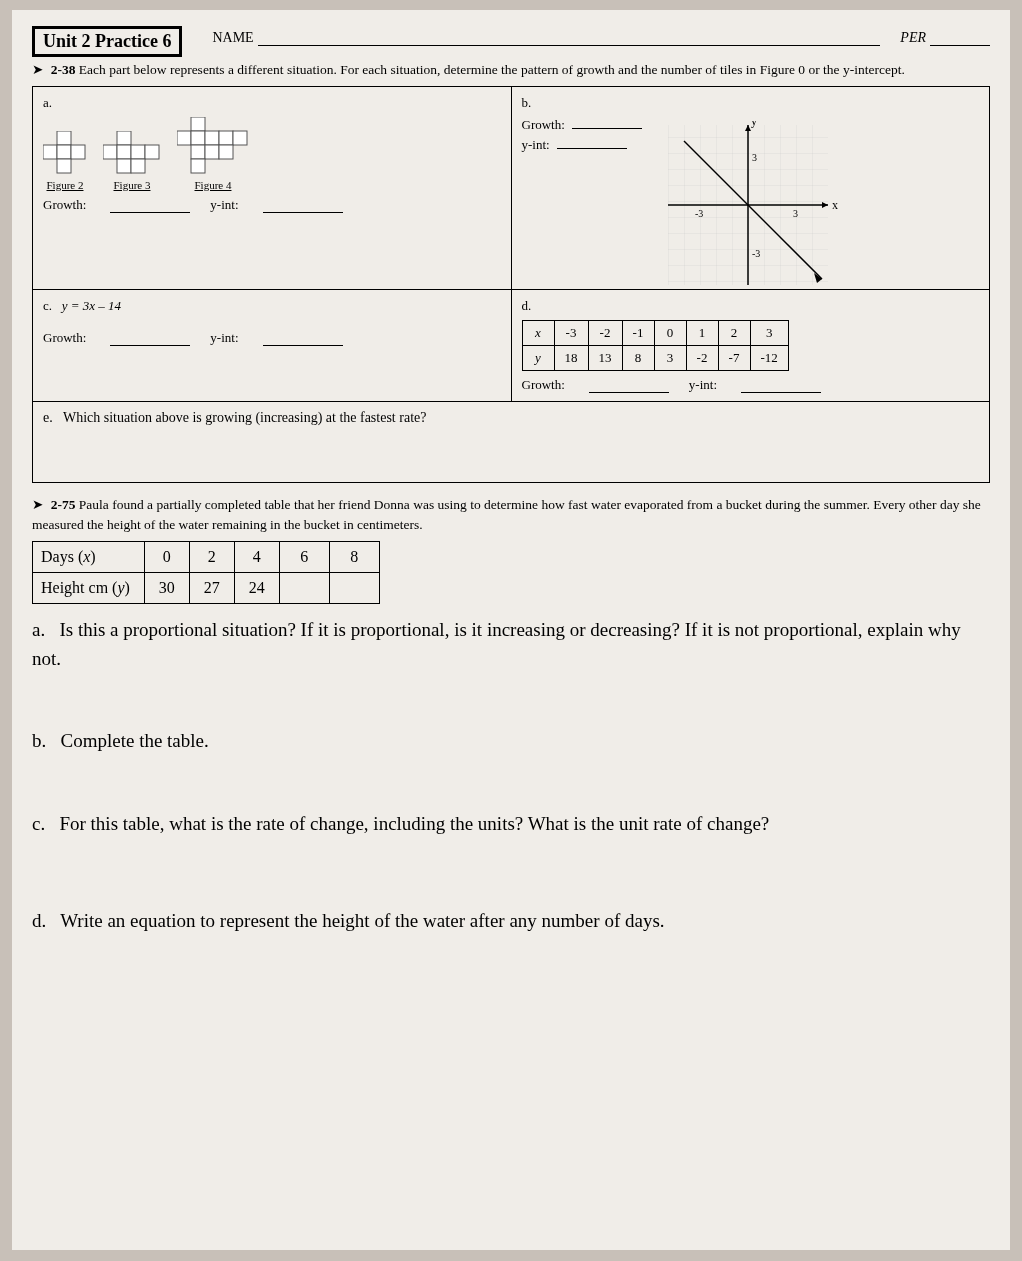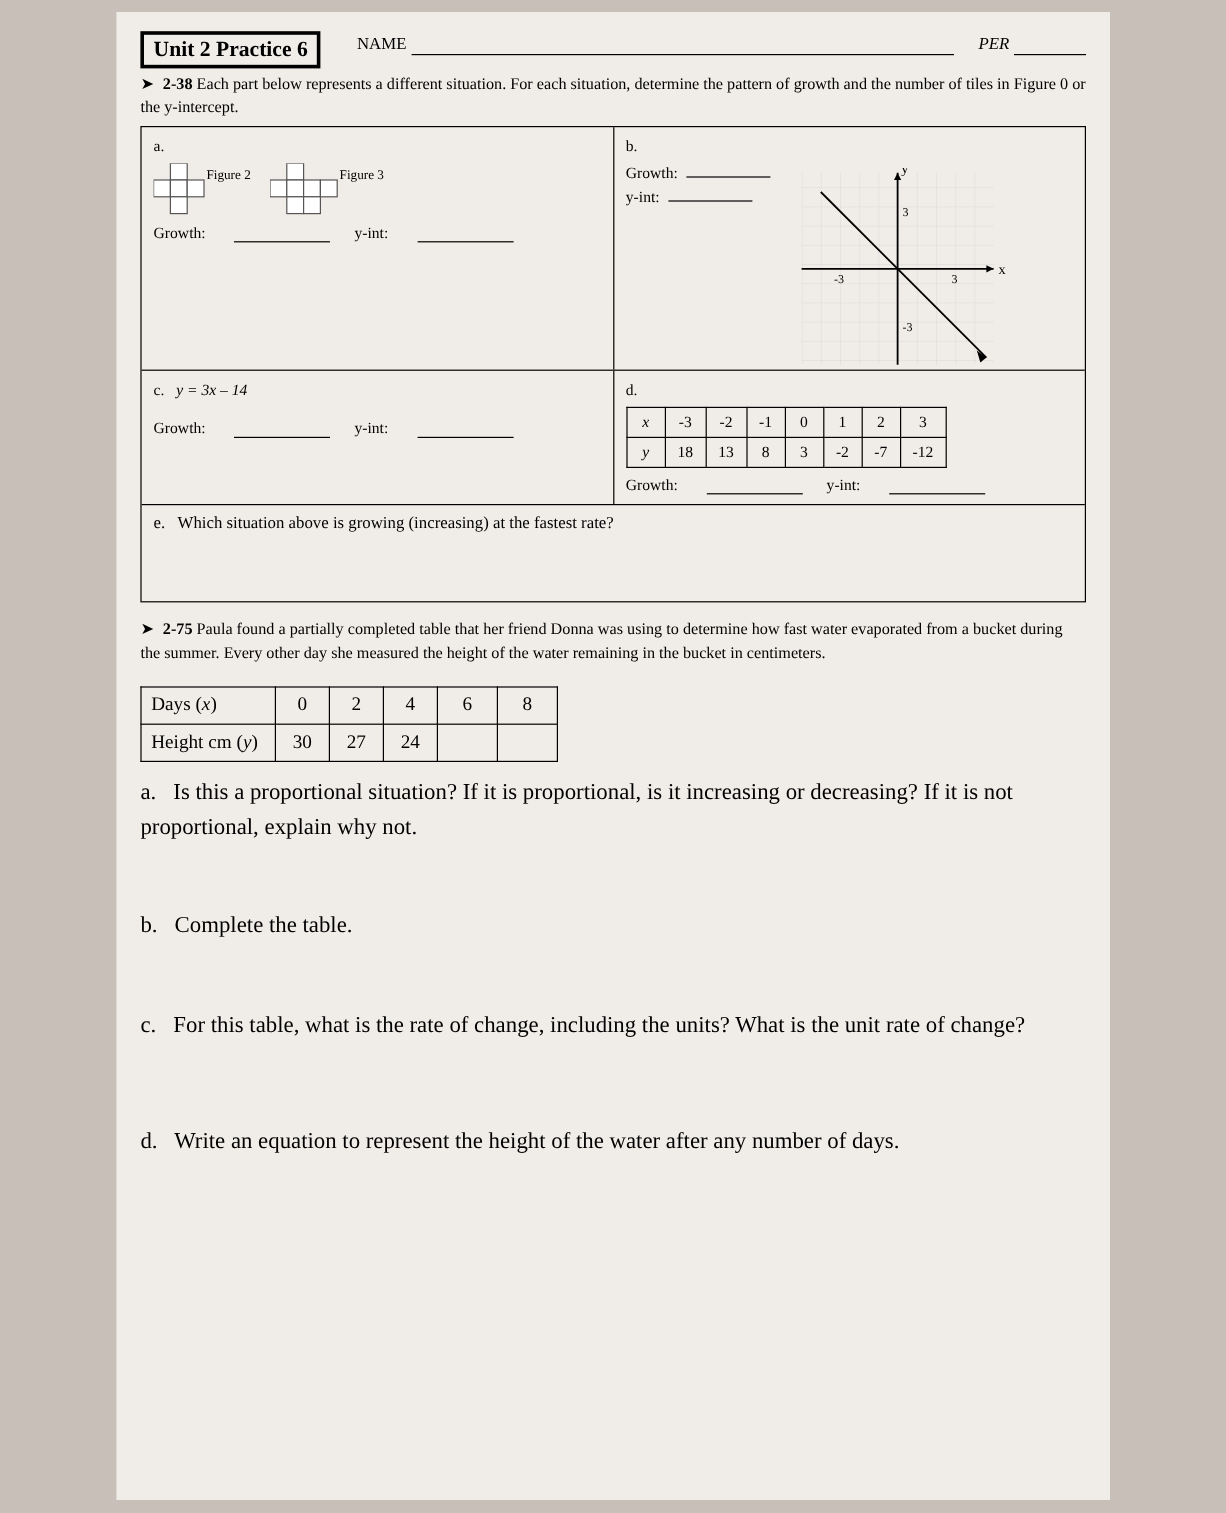--- a/index.html
+++ b/index.html
@@ -6,21 +6,21 @@
     body {
       background: #c8c0b8;
       font-family: 'Times New Roman', Times, serif;
       font-size: 14px;
       padding: 10px;
       width: 1022px;
       min-height: 1261px;
     }
     .page {
       background: #f0ede8;
-      width: 828px;
+      width: 998px;
       margin: 0 auto;
       padding: 16px 20px;
       min-height: 1240px;
     }
     .header-row {
       display: flex;
       align-items: flex-start;
       margin-bottom: 4px;
     }
     .title-box {
@@ -80,22 +80,23 @@
 
     
     .figures-row {
       display: flex;
       gap: 16px;
       margin-bottom: 6px;
       align-items: flex-end;
     }
     .figure-item {
       display: flex;
-      flex-direction: row;
-      align-items: flex-start;
+      flex-direction: column;
+      align-items: center;
+      text-decoration: underline;
     }
     .figure-label {
       font-size: 11px;
       margin-top: 4px;
     }
 
     .growth-yint-row {
       display: flex;
       gap: 20px;
       margin-top: 6px;
@@ -134,21 +135,21 @@
       padding: 8px 10px;
       min-height: 80px;
     }
 
     
     .problem-275 {
       margin-bottom: 12px;
     }
     .problem-275-header {
       font-size: 13.5px;
-      margin-bottom: 18px;
+      margin-bottom: 6px;
       line-height: 1.5;
     }
     .table-275 {
       border-collapse: collapse;
       font-size: 16px;
       margin-bottom: 12px;
     }
     .table-275 td, .table-275 th {
       border: 1px solid #000;
       padding: 6px 14px;
@@ -225,20 +226,35 @@
               <rect x="0" y="14" width="14" height="14" fill="white" stroke="#555" stroke-width="1"></rect>
               <rect x="14" y="14" width="14" height="14" fill="white" stroke="#555" stroke-width="1"></rect>
               <rect x="28" y="14" width="14" height="14" fill="white" stroke="#555" stroke-width="1"></rect>
               <rect x="42" y="14" width="14" height="14" fill="white" stroke="#555" stroke-width="1"></rect>
               <rect x="14" y="28" width="14" height="14" fill="white" stroke="#555" stroke-width="1"></rect>
               <rect x="28" y="28" width="14" height="14" fill="white" stroke="#555" stroke-width="1"></rect>
             </svg>
             <span class="figure-label">Figure 3</span>
           </div>
 
+          <div class="figure-item tile-figure">
+            <svg width="72" height="58">
+              <rect x="14" y="0" width="14" height="14" fill="white" stroke="#555" stroke-width="1"></rect>
+              <rect x="0" y="14" width="14" height="14" fill="white" stroke="#555" stroke-width="1"></rect>
+              <rect x="14" y="14" width="14" height="14" fill="white" stroke="#555" stroke-width="1"></rect>
+              <rect x="28" y="14" width="14" height="14" fill="white" stroke="#555" stroke-width="1"></rect>
+              <rect x="42" y="14" width="14" height="14" fill="white" stroke="#555" stroke-width="1"></rect>
+              <rect x="56" y="14" width="14" height="14" fill="white" stroke="#555" stroke-width="1"></rect>
+              <rect x="14" y="28" width="14" height="14" fill="white" stroke="#555" stroke-width="1"></rect>
+              <rect x="28" y="28" width="14" height="14" fill="white" stroke="#555" stroke-width="1"></rect>
+              <rect x="42" y="28" width="14" height="14" fill="white" stroke="#555" stroke-width="1"></rect>
+              <rect x="14" y="42" width="14" height="14" fill="white" stroke="#555" stroke-width="1"></rect>
+            </svg>
+            <span class="figure-label">Figure 4</span>
+          </div>
         </div>
         <div class="growth-yint-row">
           <span>Growth:</span>
           <span class="blank-line"></span>
           <span>y-int:</span>
           <span class="blank-line"></span>
         </div>
       </div>
 
       <div class="cell">

